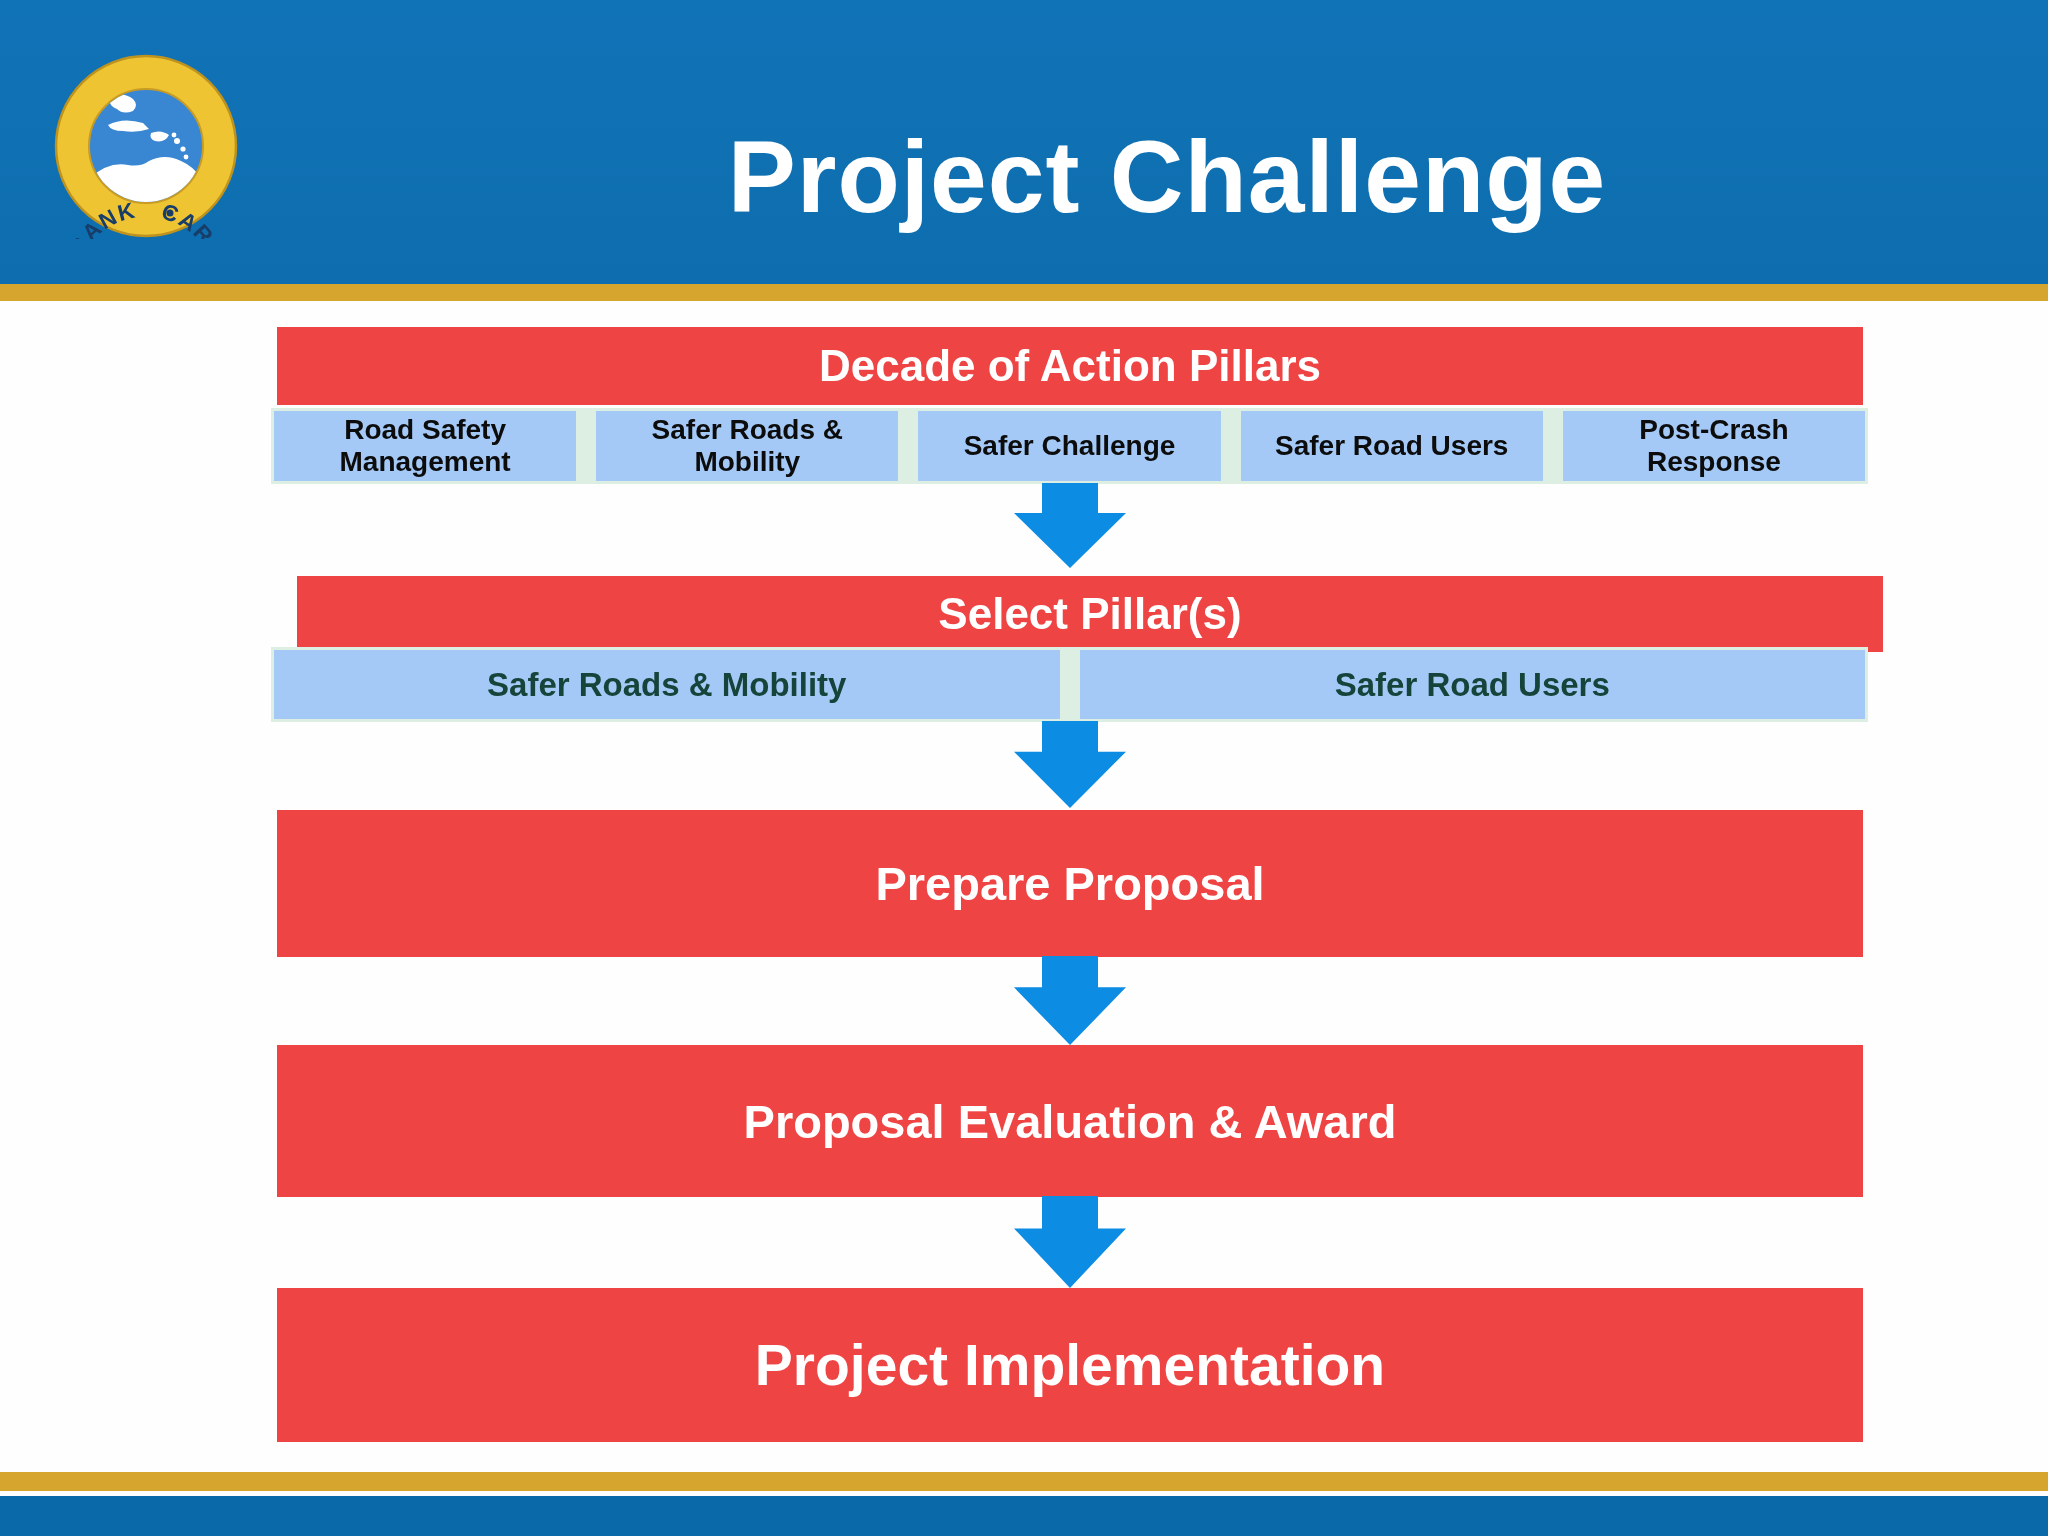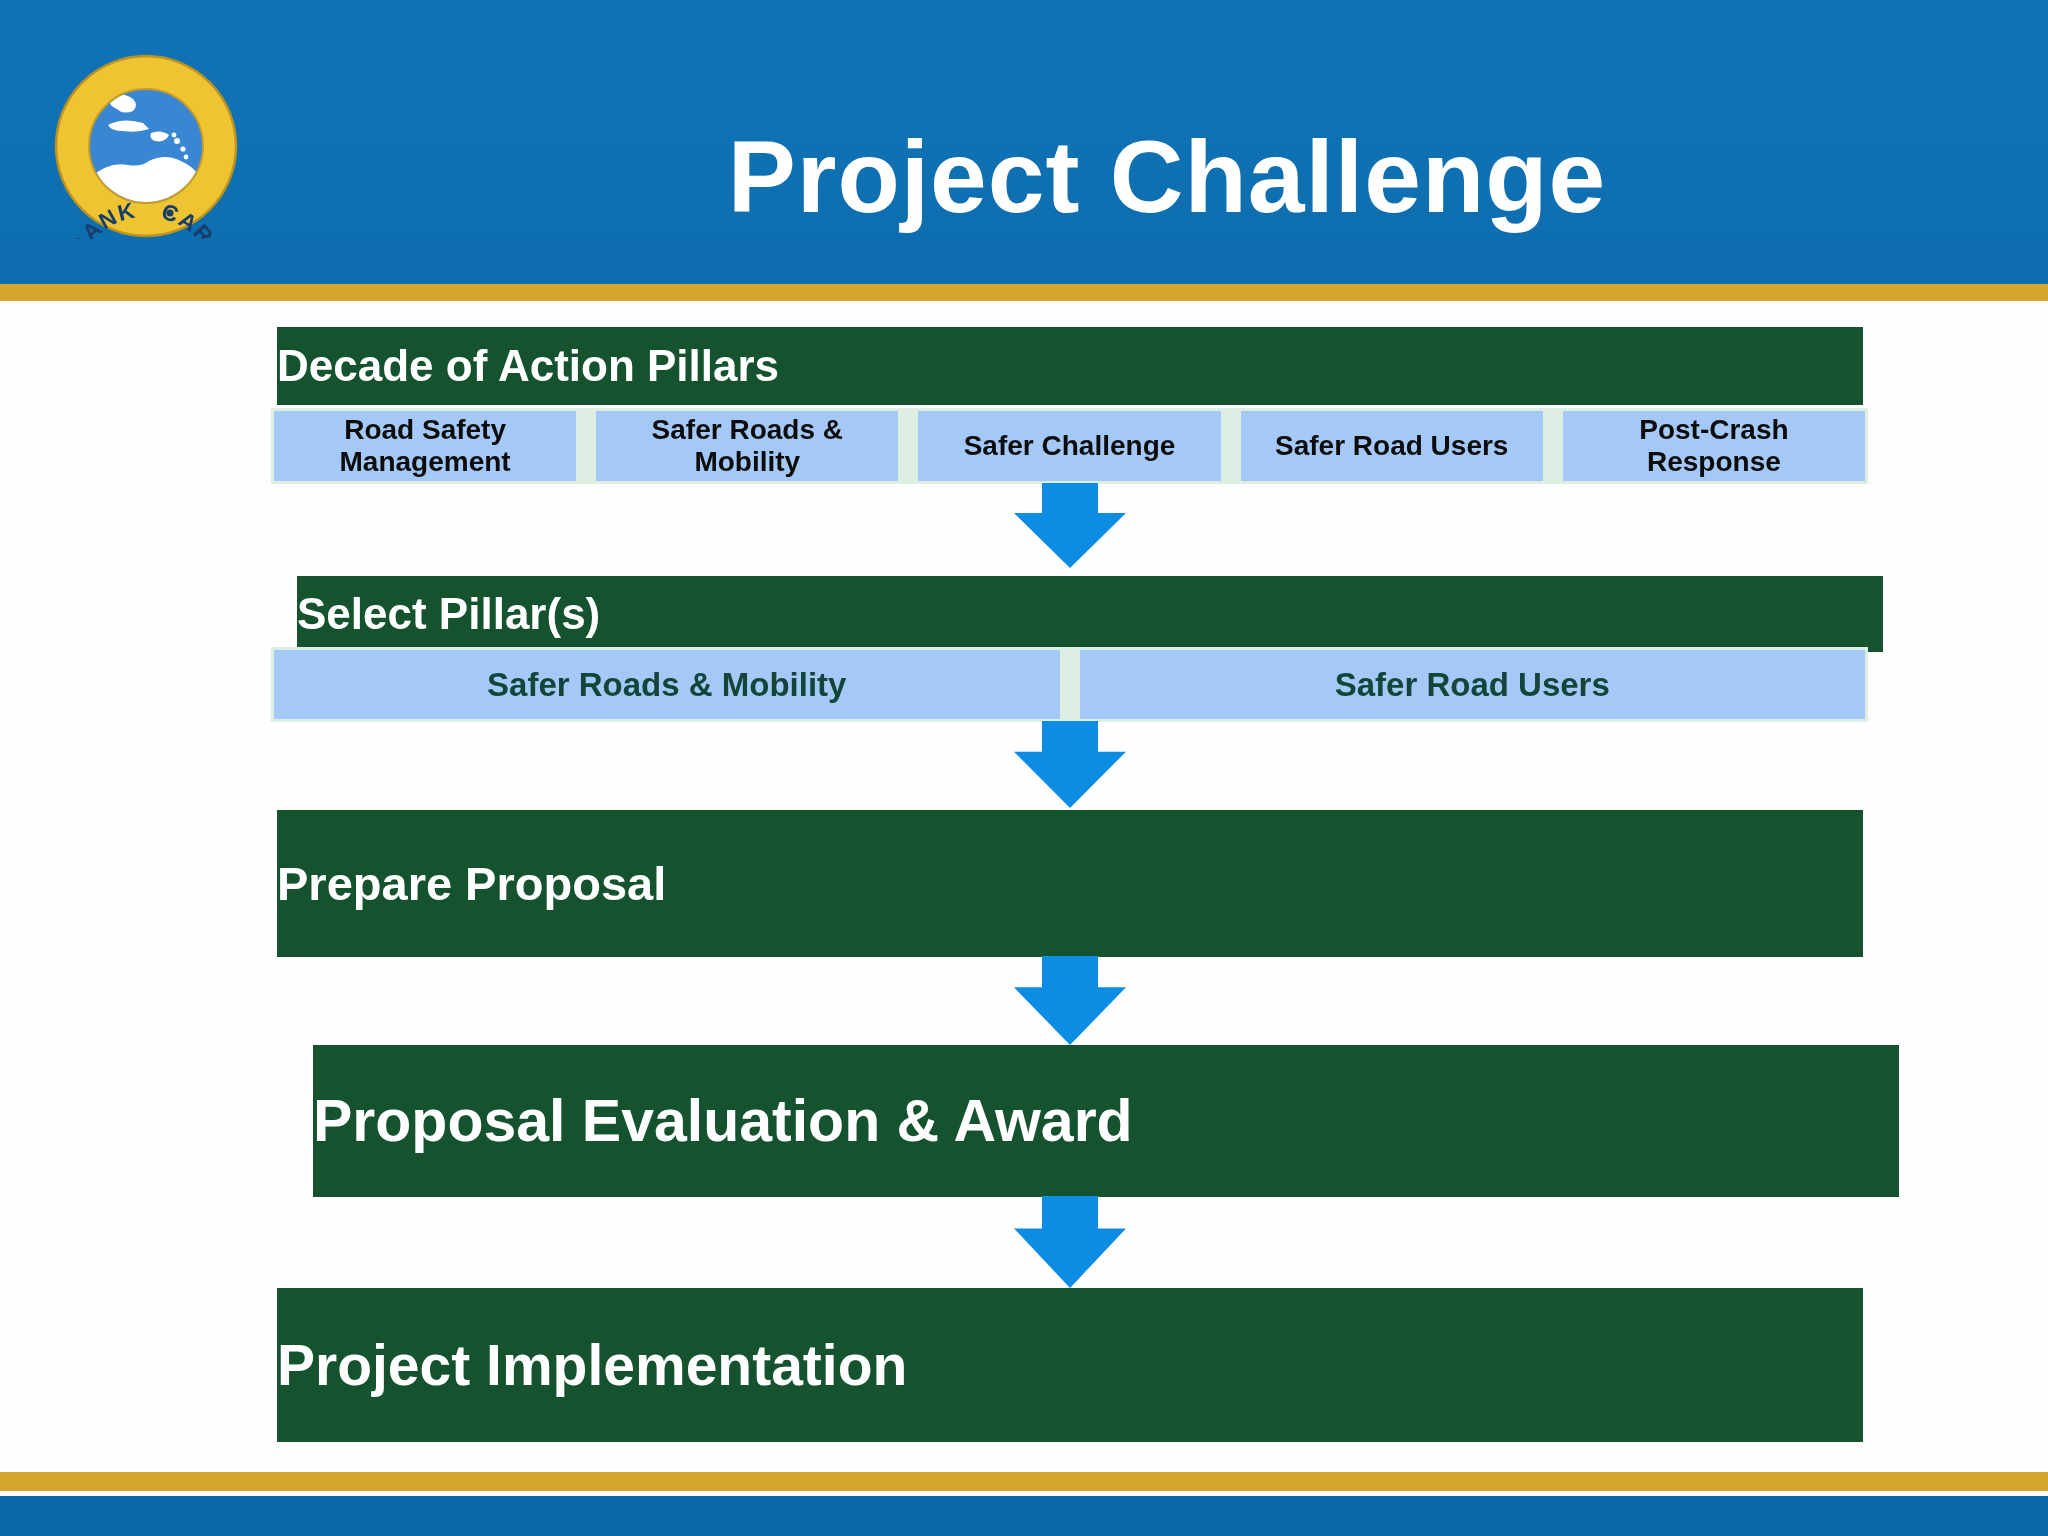--- a/index.html
+++ b/index.html
@@ -16,27 +16,27 @@
   .gold-strip-top{position:absolute;left:0;top:284px;width:2048px;height:17px;background:#d6a52e;}
   .slide-title{
     position:absolute;left:0;right:0;top:126px;
     padding-left:286px;text-align:center;
     color:#ffffff;font-size:102px;font-weight:700;line-height:1;letter-spacing:1px;
   }
   .logo-wrap{position:absolute;left:53px;top:53px;width:186px;height:186px;}
   
   .bar{
     position:absolute;left:277px;width:1586px;
-    background:#14532d;color:#ffffff;font-weight:700;
-    display:flex;align-items:center;text-align:center;
+    background:#ef4444;color:#ffffff;font-weight:700;
+    display:flex;align-items:center;justify-content:center;text-align:center;
   }
   .bar-decade{top:327px;height:78px;font-size:44px;}
   .bar-select{top:576px;height:76px;font-size:44px;margin-left:20px;}
   .bar-step1{top:810px;height:147px;font-size:47px;}
-  .bar-step2{top:1045px;height:152px;font-size:59px;margin-left:36px;}
+  .bar-step2{top:1045px;height:152px;font-size:47px;}
   .bar-step3{top:1288px;height:154px;font-size:57px;}
   .cell-row{
     position:absolute;left:271px;width:1597px;
     background:#ddeee3;display:flex;gap:20px;padding:3px;box-sizing:border-box;
   }
   .row-pillars{top:408px;height:76px;}
   .row-selected{top:647px;height:75px;}
   .cell{
     flex:1 1 0;background:#a4c9f6;
     display:flex;align-items:center;justify-content:center;text-align:center;

